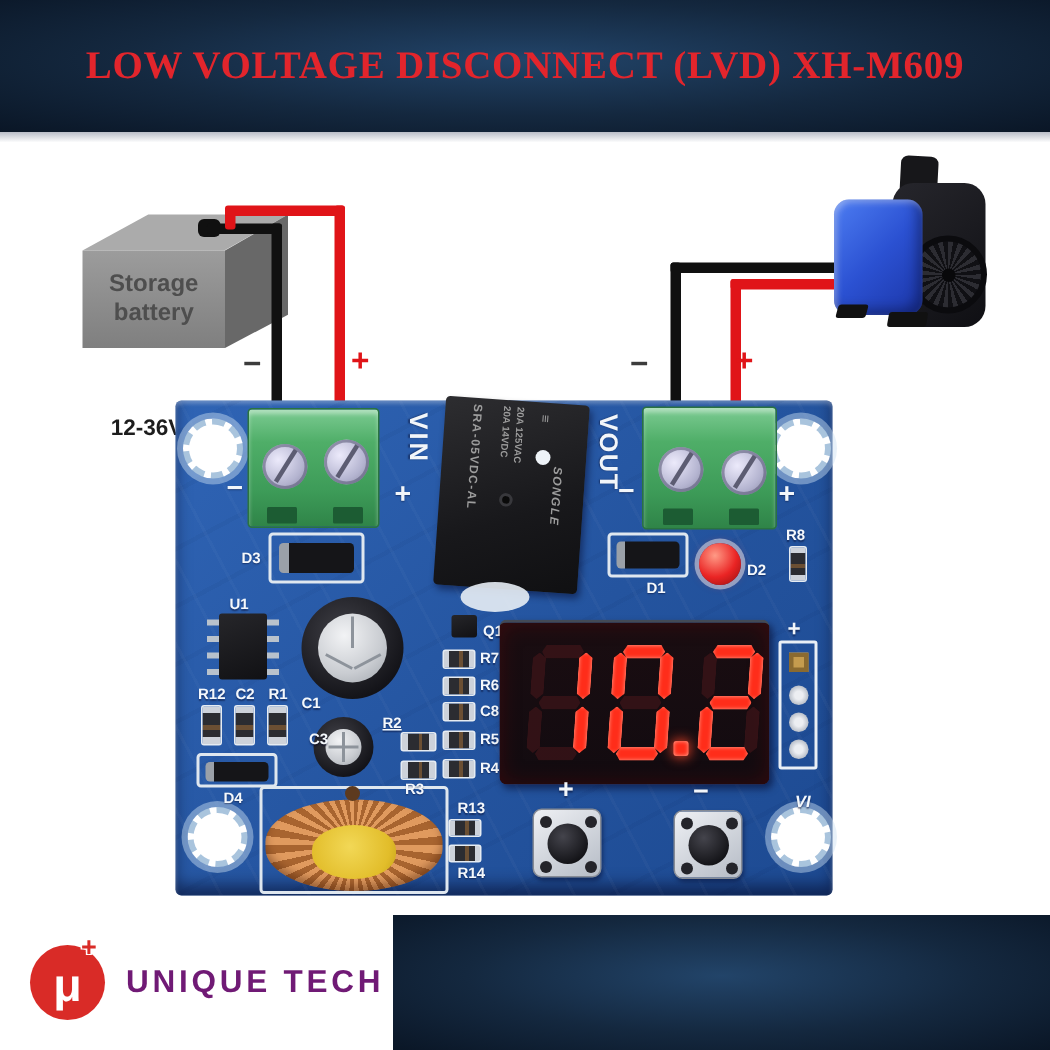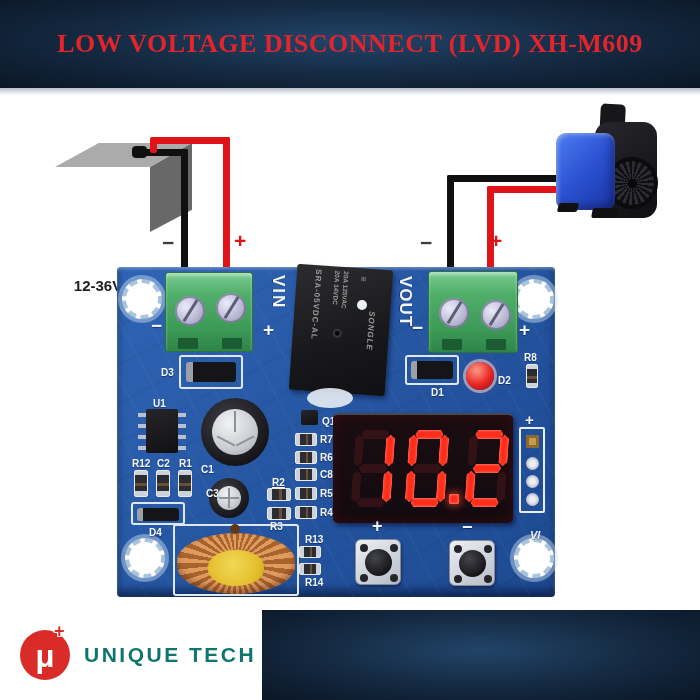--- a/index.html
+++ b/index.html
@@ -87,34 +87,38 @@
            background:radial-gradient(circle at 38% 32%,#44444c,#131317 75%);}
   .hdr4{border:2px solid #e9eff6;border-radius:2px;}
   .pad-sq{position:absolute;background:#c59c4e;box-shadow:inset 0 0 0 3px #8a6a30;}
   .pad-rd{position:absolute;border-radius:50%;background:radial-gradient(circle,#eceef2 30%,#b9bfc9 70%);}
 
   
   .logo-circle{border-radius:50%;background:#d92b27;display:flex;align-items:center;justify-content:center;}
   .logo-mu{color:#fff;font-weight:bold;font-size:31px;line-height:1;margin-top:3px;}
   .logo-plus{color:#d92b27;font-weight:bold;font-size:18px;
      text-shadow:-1px -1px 0 #fff,1px -1px 0 #fff,-1px 1px 0 #fff,1px 1px 0 #fff;}
-  .brand{color:#0f766e;font-weight:bold;font-size:21px;letter-spacing:2.5px;white-space:nowrap;}
+  .brand{color:#701a75;font-weight:bold;font-size:21px;letter-spacing:2.5px;white-space:nowrap;}
 </style>
 </head>
 <body>
 
 <div id="canvas">
 
   <div class="abs banner" style="left:0;top:0;width:700px;height:88px;">
     <div class="l1" style="font-size:26px;">LOW VOLTAGE DISCONNECT (LVD) XH-M609</div>
   </div>
   <div class="abs" style="left:0;top:88px;width:700px;height:7px;background:linear-gradient(180deg,#b9bdc7,#ffffff);"></div>
 
   <div class="abs bat-top" style="left:55px;top:141px;width:137px;height:28px;"></div>
   <div class="abs bat-side" style="left:150px;top:143px;width:42px;height:89px;"></div>
+  <div class="abs bat-front" style="left:55px;top:167px;width:95px;height:65px;">
+    <span>Storage</span>
+    <span>battery</span>
+  </div>
   <div class="abs cap-txt" style="left:28px;top:232px;width:140px;margin-top:45px;">
     <div>12-36V</div>
   </div>
 
   <div class="abs wire-k" style="left:132px;top:146px;width:15px;height:12px;border-radius:4px;"></div>
   <div class="abs wire-k" style="left:138px;top:149px;width:50px;height:7px;"></div>
   <div class="abs wire-k" style="left:181px;top:149px;width:7px;height:126px;"></div>
   <div class="abs wire-r" style="left:150px;top:140px;width:7px;height:13px;"></div>
   <div class="abs wire-r" style="left:150px;top:137px;width:80px;height:7px;"></div>
   <div class="abs wire-r" style="left:223px;top:137px;width:7px;height:138px;"></div>
@@ -246,21 +250,21 @@
     <div class="abs lbl" style="left:203px;top:167px;">R7</div>
     <div class="abs smd" style="left:178px;top:184px;width:22px;height:13px;"></div>
     <div class="abs lbl" style="left:203px;top:185px;">R6</div>
     <div class="abs smd" style="left:178px;top:201px;width:22px;height:13px;"></div>
     <div class="abs lbl" style="left:203px;top:202px;">C8</div>
     <div class="abs smd" style="left:178px;top:220px;width:22px;height:13px;"></div>
     <div class="abs lbl" style="left:203px;top:221px;">R5</div>
     <div class="abs smd" style="left:178px;top:239px;width:22px;height:13px;"></div>
     <div class="abs lbl" style="left:203px;top:240px;">R4</div>
 
-    <div class="abs lbl" style="left:155px;top:210px;text-decoration:underline;">R2</div>
+    <div class="abs lbl" style="left:138px;top:210px;text-decoration:underline;">R2</div>
     <div class="abs smd" style="left:150px;top:221px;width:24px;height:13px;"></div>
     <div class="abs smd" style="left:150px;top:240px;width:24px;height:13px;"></div>
     <div class="abs lbl" style="left:153px;top:254px;text-align:center;">R3</div>
 
     <div class="abs lbl" style="left:188px;top:267px;">R13</div>
     <div class="abs smd" style="left:182px;top:279px;width:22px;height:12px;"></div>
     <div class="abs smd" style="left:182px;top:296px;width:22px;height:12px;"></div>
     <div class="abs lbl" style="left:188px;top:310px;">R14</div>
 
     <div class="abs display" style="left:216px;top:146px;width:180px;height:110px;">

